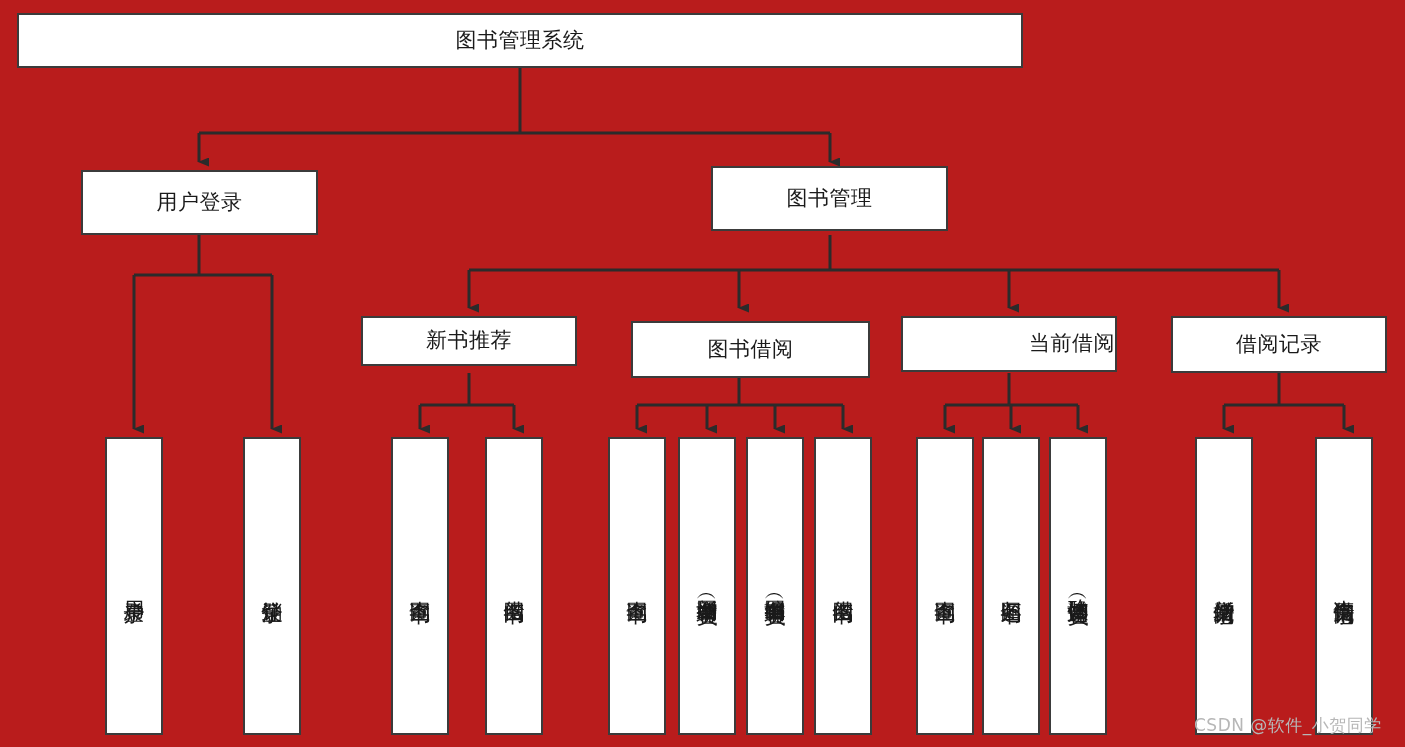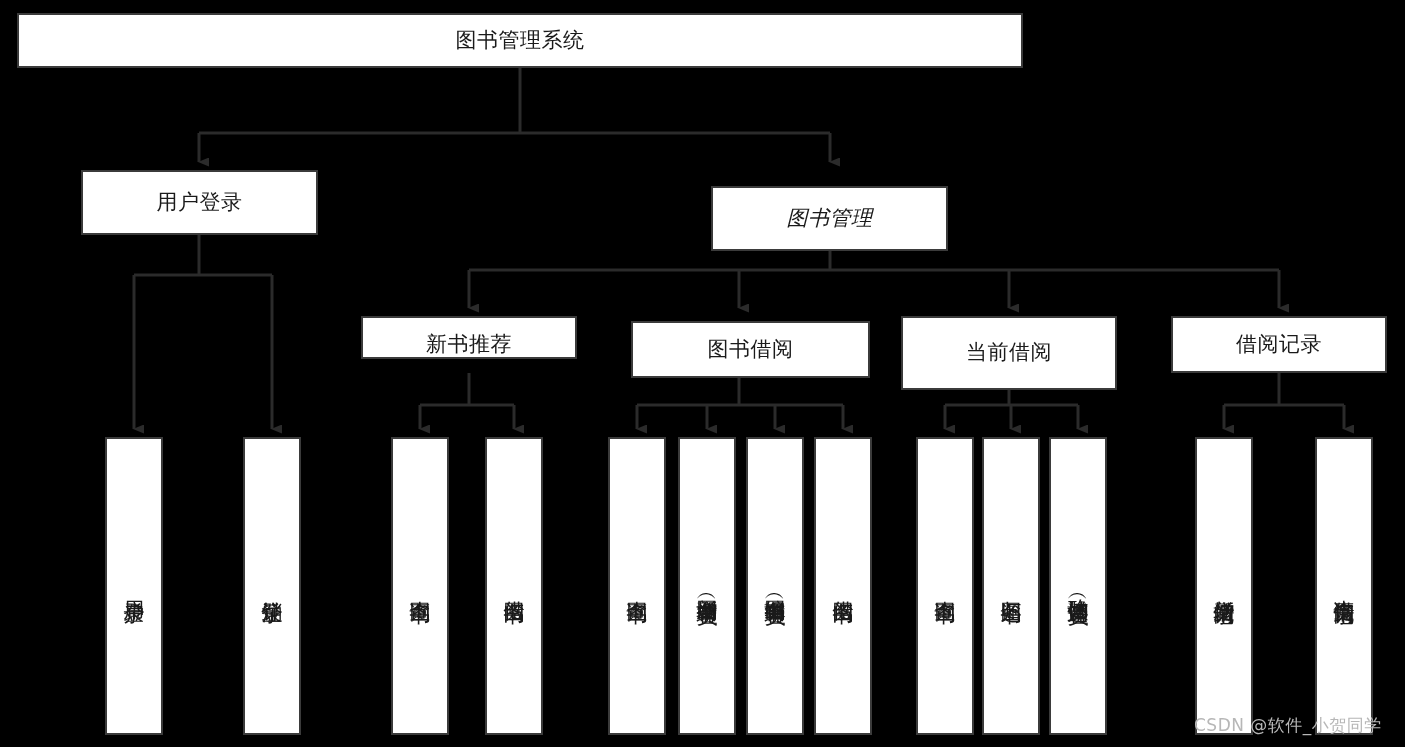--- a/index.html
+++ b/index.html
@@ -10,21 +10,21 @@
   body {
     width: 1405px;
     height: 747px;
     font-family: "DejaVu Sans", "Liberation Sans", sans-serif;
     overflow: hidden;
   }
   #diagram-root {
     position: relative;
     width: 1405px;
     height: 747px;
-    background: #000000;
+    background: #b91c1c;
   }
   svg.edges {
     position: absolute;
     left: 0;
     top: 0;
     width: 1405px;
     height: 747px;
     pointer-events: none;
   }
   .node {
@@ -139,31 +139,31 @@
     </g>
   </svg>
 
   <div class="node horizontal" style="left:17px; top:13px; width:1006px; height:55px;">
     <span class="htext">图书管理系统</span>
   </div>
 
   <div class="node horizontal" style="left:81px; top:170px; width:237px; height:65px;">
     <span class="htext">用户登录</span>
   </div>
-  <div class="node horizontal" style="left:711px; top:186px; width:237px; height:65px;font-style:italic;">
+  <div class="node horizontal" style="left:711px; top:166px; width:237px; height:65px;">
     <span class="htext">图书管理</span>
   </div>
 
-  <div class="node horizontal" style="left:361px; top:316px; width:216px; height:43px;align-items:flex-end;">
+  <div class="node horizontal" style="left:361px; top:316px; width:216px; height:50px;">
     <span class="htext">新书推荐</span>
   </div>
   <div class="node horizontal" style="left:631px; top:321px; width:239px; height:57px;">
     <span class="htext">图书借阅</span>
   </div>
-  <div class="node horizontal" style="left:901px; top:316px; width:216px; height:74px;">
+  <div class="node horizontal" style="left:901px; top:316px; width:216px; height:56px;justify-content:flex-end;">
     <span class="htext">当前借阅</span>
   </div>
   <div class="node horizontal" style="left:1171px; top:316px; width:216px; height:57px;font-family:Liberation Serif, serif;">
     <span class="htext">借阅记录</span>
   </div>
 
   <div class="node vertical" style="left:105px; top:437px; width:58px; height:298px;">
     <span class="vtext">用户登录</span>
   </div>
   <div class="node vertical" style="left:243px; top:437px; width:58px; height:298px;">

